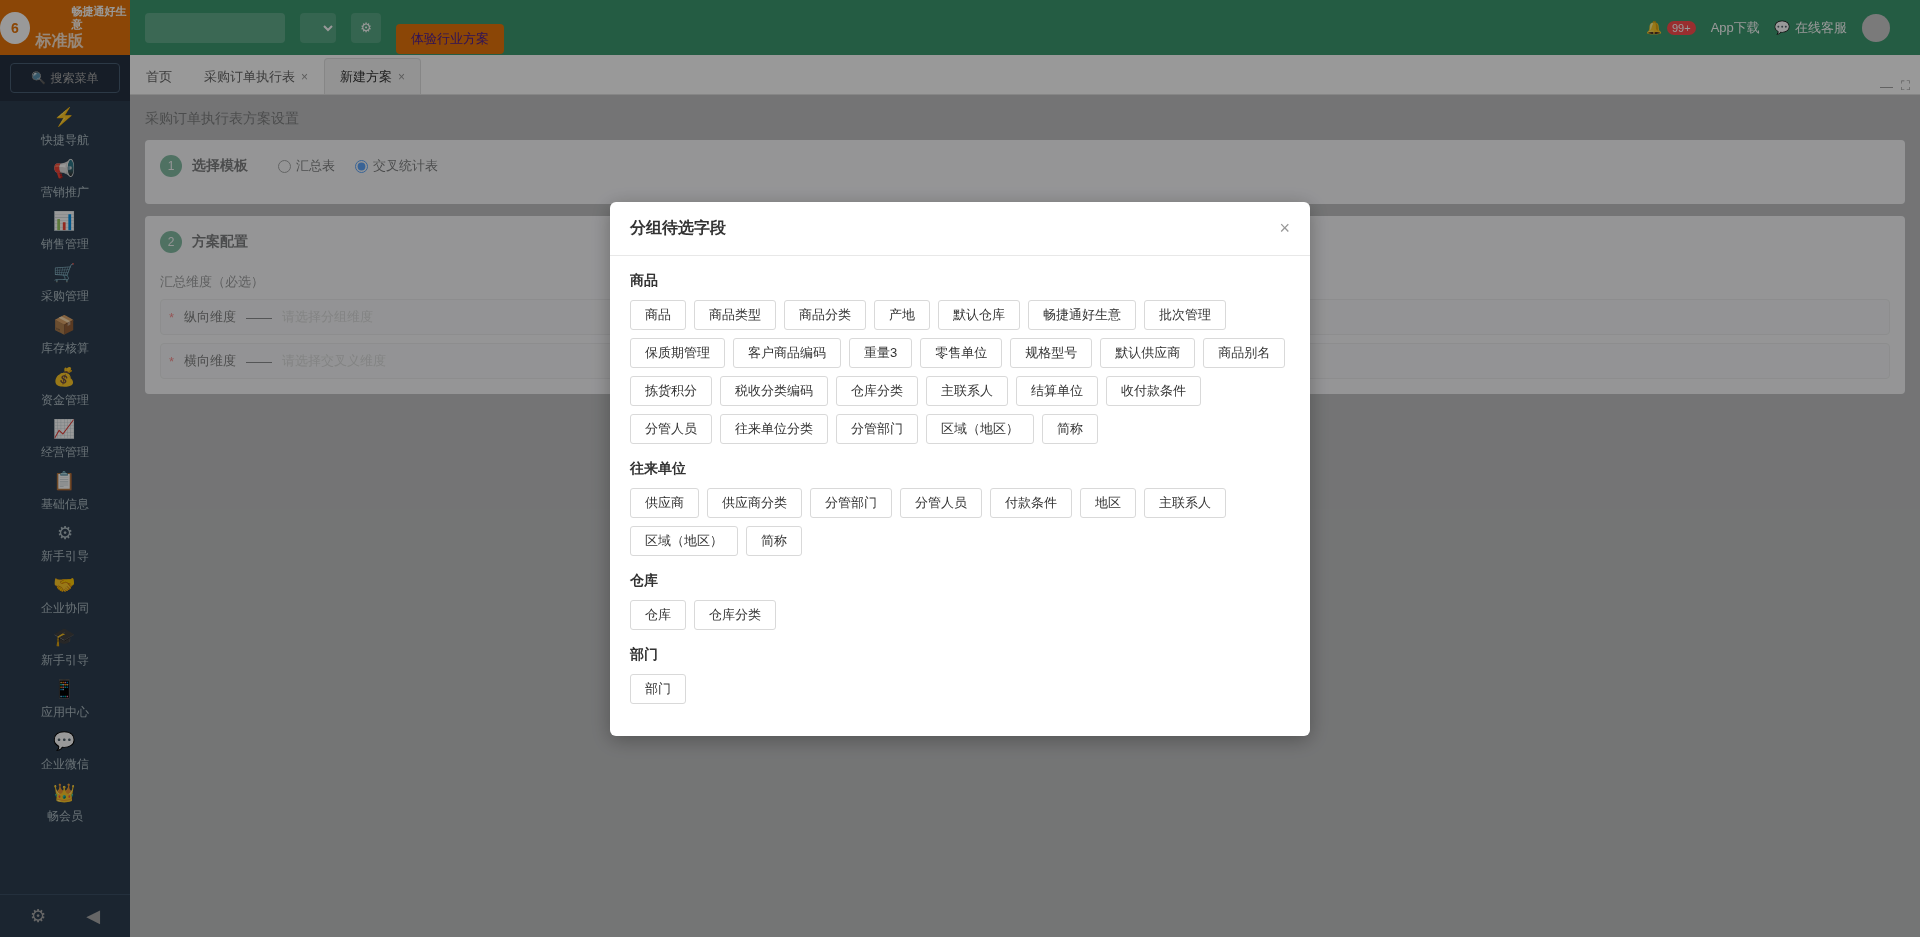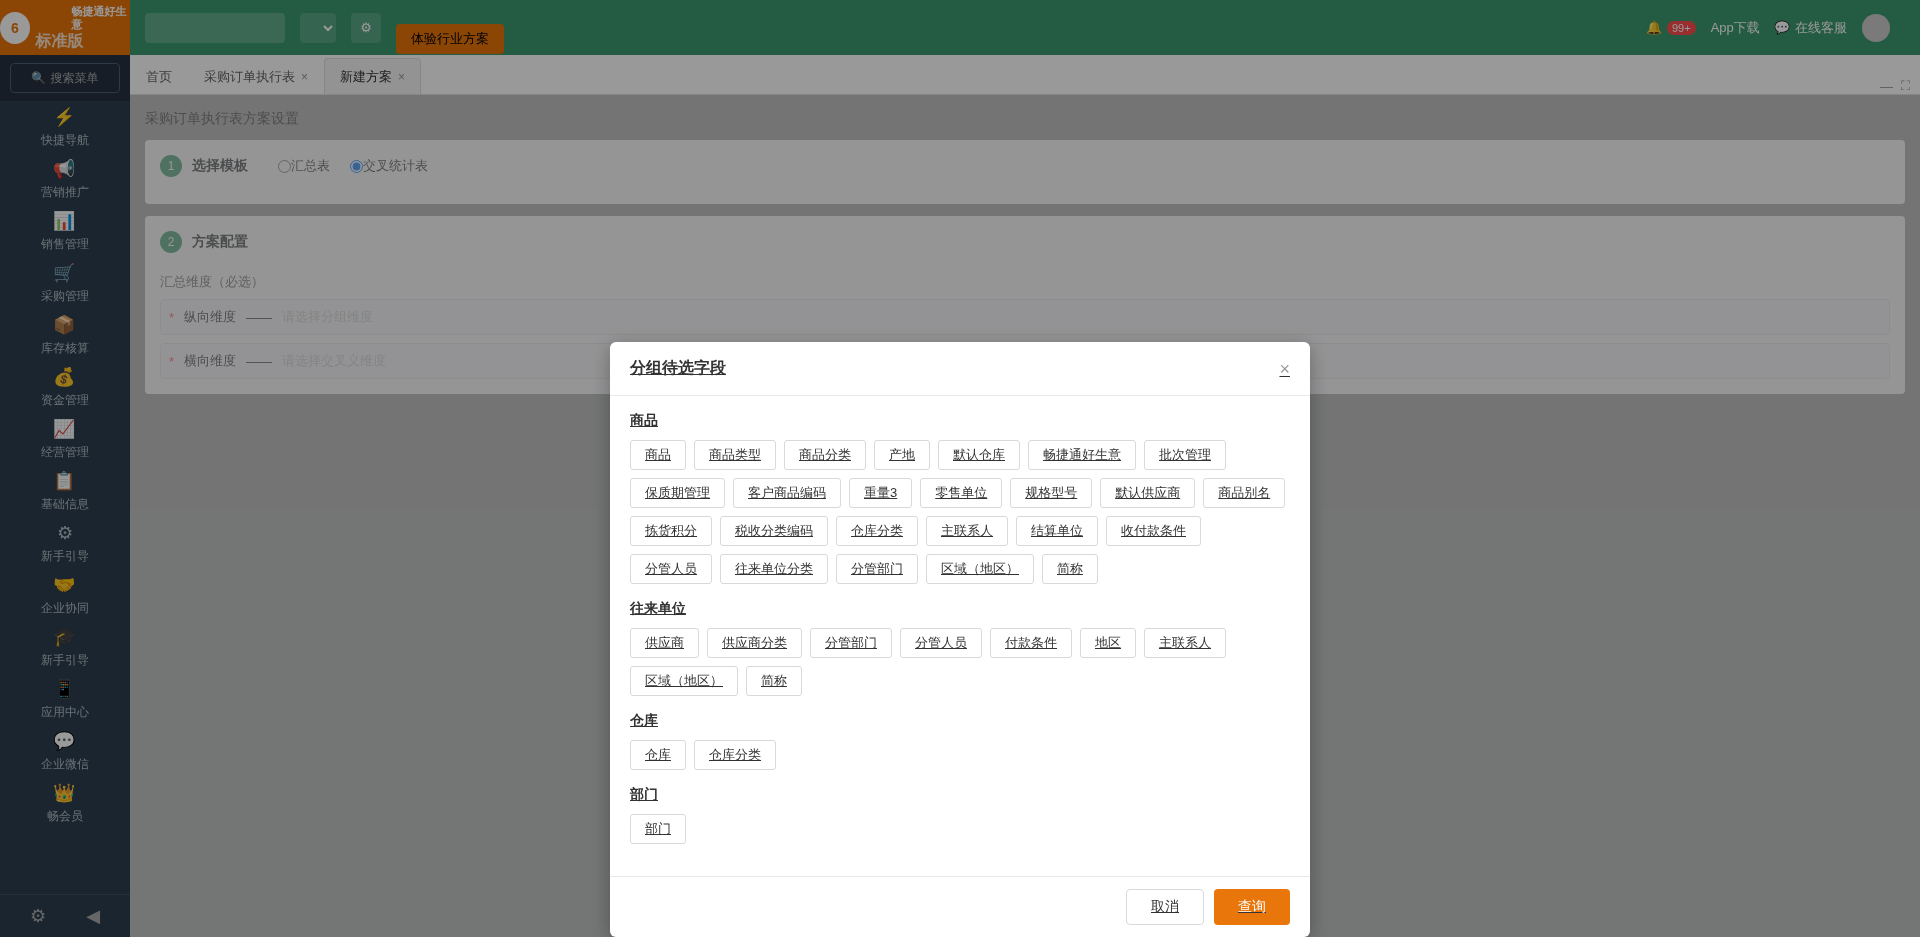--- a/index.html
+++ b/index.html
@@ -21,21 +21,21 @@
 
     
     .main { flex: 1; display: flex; flex-direction: column; overflow: hidden; }
 
     
     .topbar { height: 55px; background: #3d9970; display: flex; align-items: center; padding: 0 15px; gap: 15px; }
     .topbar-input { height: 30px; padding: 0 10px; border: none; border-radius: 4px; font-size: 13px; background: rgba(255,255,255,0.2); color: white; width: 140px; }
     .topbar-input::placeholder { color: rgba(255,255,255,0.7); }
     .topbar-dropdown { height: 30px; padding: 0 8px; background: rgba(255,255,255,0.15); border: none; border-radius: 4px; color: white; cursor: pointer; }
     .topbar-settings { width: 30px; height: 30px; background: rgba(255,255,255,0.15); border-radius: 4px; display: flex; align-items: center; justify-content: center; color: white; cursor: pointer; }
-    .topbar-btn { height: 30px; padding: 0 15px; background: #e8760a; border: none; border-radius: 4px; color: #000000; cursor: pointer; font-size: 13px; margin-top: 23px; }
+    .topbar-btn { height: 30px; padding: 0 15px; background: #e8760a; border: none; border-radius: 4px; color: #4c1d95; cursor: pointer; font-size: 13px; margin-top: 23px; }
     .topbar-right { margin-left: auto; display: flex; align-items: center; gap: 15px; color: white; font-size: 13px; }
     .topbar-badge { background: #ff4d4f; color: white; border-radius: 10px; padding: 1px 5px; font-size: 11px; text-align: right; }
     .topbar-avatar { width: 28px; height: 28px; border-radius: 50%; background: #ccc; }
 
     
     .tabbar { height: 40px; background: white; display: flex; align-items: flex-end; padding: 0 0 0 0; border-bottom: 1px solid #e0e0e0; }
     .tab { height: 36px; padding: 0 15px; display: flex; align-items: center; gap: 6px; font-size: 13px; cursor: pointer; border: 1px solid transparent; border-bottom: none; color: #666; }
     .tab.active { background: #f5f5f5; border-color: #e0e0e0; color: #333; border-radius: 4px 4px 0 0; }
     .tab-close { color: #999; font-size: 12px; }
     .tab-right { margin-left: auto; display: flex; align-items: center; gap: 8px; padding-right: 10px; }
@@ -43,24 +43,24 @@
     
     .content { flex: 1; overflow: auto; padding: 15px; background: #a3a3a3; }
     .page-title { font-size: 14px; color: #333; margin-bottom: 12px; }
 
     
     .step-card { background: white; border-radius: 4px; padding: 15px; margin-bottom: 12px; }
     .step-header { display: flex; align-items: center; gap: 10px; margin-bottom: 12px; }
     .step-num { width: 22px; height: 22px; background: #3d9970; border-radius: 50%; color: white; font-size: 12px; display: flex; align-items: center; justify-content: center; }
     .step-title { font-size: 14px; font-weight: bold; }
     .radio-group { display: flex; gap: 20px; }
-    .radio-item { display: flex; align-items: center; font-size: 13px; cursor: pointer; }
-
-    
-    .overlay { position: fixed; top: 0; left: 0; right: 0; bottom: 0; background: rgba(0,0,0,0.4); z-index: 1000; display: flex; align-items: flex-end; justify-content: center; text-decoration: underline; }
+    .radio-item { display: flex; align-items: center; gap: 5px; font-size: 13px; cursor: pointer; }
+
+    
+    .overlay { position: fixed; top: 0; left: 0; right: 0; bottom: 0; background: rgba(0,0,0,0.4); z-index: 1000; display: flex; align-items: center; justify-content: center; }
 
     
     .modal { background: white; border-radius: 6px; width: 700px; max-height: 600px; display: flex; flex-direction: column; box-shadow: 0 4px 20px rgba(0,0,0,0.3); }
     .modal-header { padding: 16px 20px; border-bottom: 1px solid #e8e8e8; display: flex; align-items: center; justify-content: space-between; flex-shrink: 0; }
     .modal-title { font-size: 16px; font-weight: bold; color: #333; }
     .modal-close { cursor: pointer; color: #999; font-size: 18px; line-height: 1; }
     .modal-body { flex: 1; overflow-y: auto; padding: 16px 20px; }
     .modal-footer { padding: 12px 20px; border-top: 1px solid #e8e8e8; display: flex; justify-content: flex-end; gap: 10px; flex-shrink: 0; }
 
     
@@ -309,18 +309,14 @@
       <div class="field-section">
         <div class="field-section-title">部门</div>
         <div class="field-tags">
           <span class="field-tag">部门</span>
         </div>
       </div>
 
 
     </div>
 
-    <div class="modal-footer">
-      <button class="btn-cancel">取消</button>
-      <button class="btn-confirm">查询</button>
-    </div>
   </div>
 </div>
 
 </body></html>

